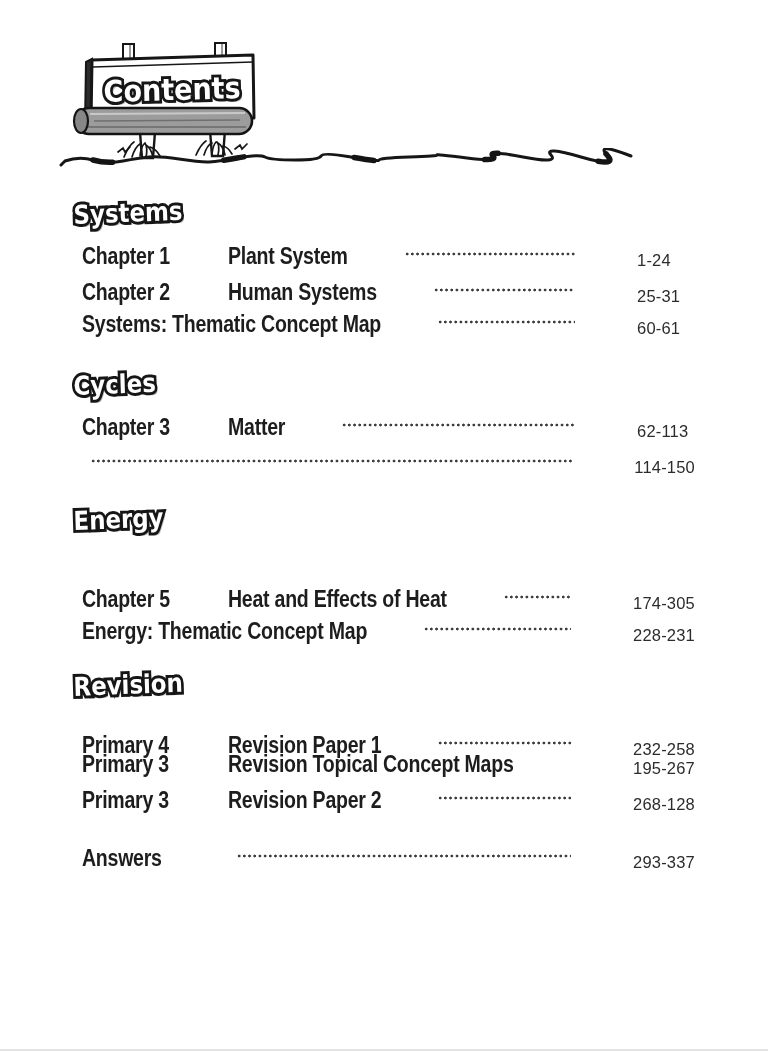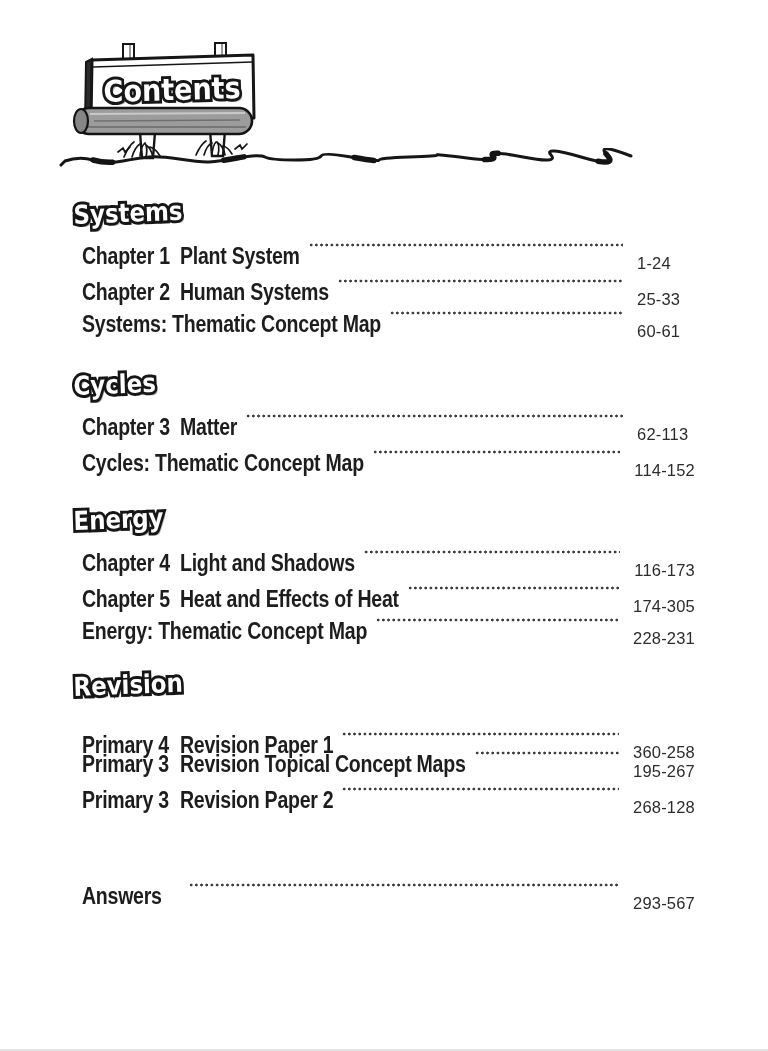--- a/index.html
+++ b/index.html
@@ -34,23 +34,23 @@
   .section-heading { font-size:26px; line-height:30px;
     transform:scaleX(.88) rotate(-2deg); left:-8px; }
 
   
   .divider { position:absolute; left:55px; top:148px; }
 
   
   .toc { position:absolute; left:82px; top:0; width:613px; height:1051px; }
   .row {
     position:absolute; left:0; width:100%; height:26px;
-    display:flex; align-items:flex-start;
+    display:flex; align-items:center;
     font-weight:bold; font-size:23px; line-height:26px;
-    color:#1d1d1d; letter-spacing:-0.3px; white-space:nowrap;
+    color:#1d1d1d; letter-spacing:-0.3px; white-space:nowrap;gap:48px;
   }
   .lbl { flex:0 0 98px; }
   .squeeze { display:inline-block; transform:scaleX(.85); transform-origin:0 100%; }
   .dots {
     flex:1 1 auto; height:4px; margin:0 14px 5px 9px;
     background-image:radial-gradient(circle at 2px 2px, #3d3d3d 1.4px, transparent 1.6px);
     background-size:5.2px 4px; background-repeat:repeat-x;
   }
   .pg {
     flex:0 0 58px; font-weight:normal; font-size:16.5px; line-height:26px;
@@ -119,89 +119,82 @@
     <div class="row" style="top:243px">
       <span class="lbl"><span class="squeeze" style="margin-right: -15.45px;">Chapter 1</span></span>
       <span class="ttl"><span class="squeeze" style="margin-right: -21.15px;">Plant System</span></span>
       <span class="dots"></span>
       <span class="pg">1-24</span>
     </div>
     <div class="row" style="top:279px">
       <span class="lbl"><span class="squeeze" style="margin-right: -15.45px;">Chapter 2</span></span>
       <span class="ttl"><span class="squeeze" style="margin-right: -26.25px;">Human Systems</span></span>
       <span class="dots"></span>
-      <span class="pg">25-33</span>
+      <span class="pg">25-31</span>
     </div>
     <div class="row" style="top:311px">
       <span class="ttl"><span class="squeeze" style="margin-right: -52.8px;">Systems: Thematic Concept Map</span></span>
       <span class="dots"></span>
       <span class="pg">60-61</span>
     </div>
 
     <div class="bubble section-heading" style="top:371px">
       <span class="b-stroke">Cycles</span>
       <span class="b-fill">Cycles</span>
     </div>
     <div class="row" style="top:414px">
       <span class="lbl"><span class="squeeze" style="margin-right: -15.45px;">Chapter 3</span></span>
       <span class="ttl"><span class="squeeze" style="margin-right: -10.05px;">Matter</span></span>
       <span class="dots"></span>
       <span class="pg">62-113</span>
     </div>
     <div class="row" style="top:450px">
-      <span class="ttl"><span class="squeeze" style="margin-right: -49.8px;">Cycles: Thematic Concept Map</span></span>
-      <span class="dots"></span>
-      <span class="pg">114-152</span>
+      <span class="dots"></span>
+      <span class="pg">114-150</span>
     </div>
 
     <div class="bubble section-heading" style="top:506px">
       <span class="b-stroke">Energy</span>
       <span class="b-fill">Energy</span>
     </div>
-    <div class="row" style="top:550px">
-      <span class="lbl"><span class="squeeze" style="margin-right: -15.45px;">Chapter 4</span></span>
-      <span class="ttl"><span class="squeeze" style="margin-right: -30.9px;">Light and Shadows</span></span>
-      <span class="dots"></span>
-      <span class="pg">116-173</span>
-    </div>
     <div class="row" style="top:586px">
       <span class="lbl"><span class="squeeze" style="margin-right: -15.45px;">Chapter 5</span></span>
       <span class="ttl"><span class="squeeze" style="margin-right: -38.55px;">Heat and Effects of Heat</span></span>
       <span class="dots"></span>
       <span class="pg">174-305</span>
     </div>
     <div class="row" style="top:618px">
       <span class="ttl"><span class="squeeze" style="margin-right: -50.25px;">Energy: Thematic Concept Map</span></span>
       <span class="dots"></span>
       <span class="pg">228-231</span>
     </div>
 
     <div class="bubble section-heading" style="top:672px">
       <span class="b-stroke">Revision</span>
       <span class="b-fill">Revision</span>
     </div>
     <div class="row" style="top:732px">
       <span class="lbl"><span class="squeeze" style="margin-right: -15.3px;">Primary 4</span></span>
       <span class="ttl"><span class="squeeze" style="margin-right: -27.15px;">Revision Paper 1</span></span>
       <span class="dots"></span>
-      <span class="pg">360-258</span>
+      <span class="pg">232-258</span>
     </div>
     <div class="row" style="top:751px">
       <span class="lbl"><span class="squeeze" style="margin-right: -15.3px;">Primary 3</span></span>
       <span class="ttl"><span class="squeeze" style="margin-right: -50.4px;">Revision Topical Concept Maps</span></span>
       <span class="dots"></span>
       <span class="pg">195-267</span>
     </div>
     <div class="row" style="top:787px">
       <span class="lbl"><span class="squeeze" style="margin-right: -15.3px;">Primary 3</span></span>
       <span class="ttl"><span class="squeeze" style="margin-right: -27.15px;">Revision Paper 2</span></span>
       <span class="dots"></span>
       <span class="pg">268-128</span>
     </div>
 
-    <div class="row" style="top:883px">
+    <div class="row" style="top:845px">
       <span class="lbl"><span class="squeeze" style="margin-right: -14.1px;">Answers</span></span>
       <span class="dots"></span>
-      <span class="pg">293-567</span>
+      <span class="pg">293-337</span>
     </div>
 
   </div>
 </div>
 
 </body></html>

